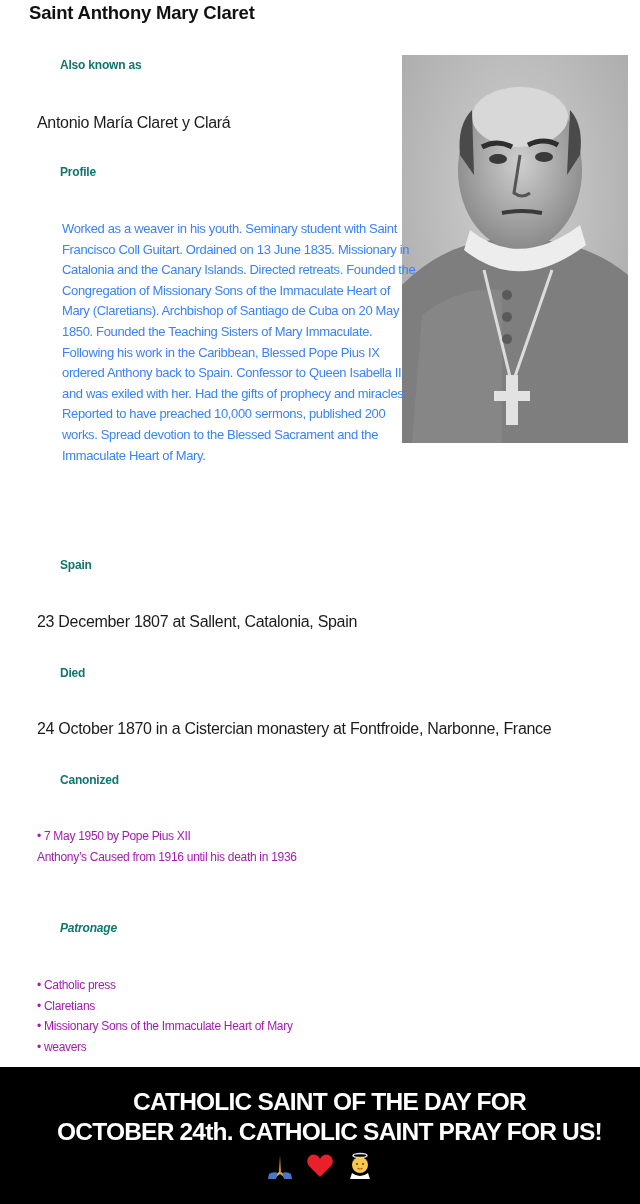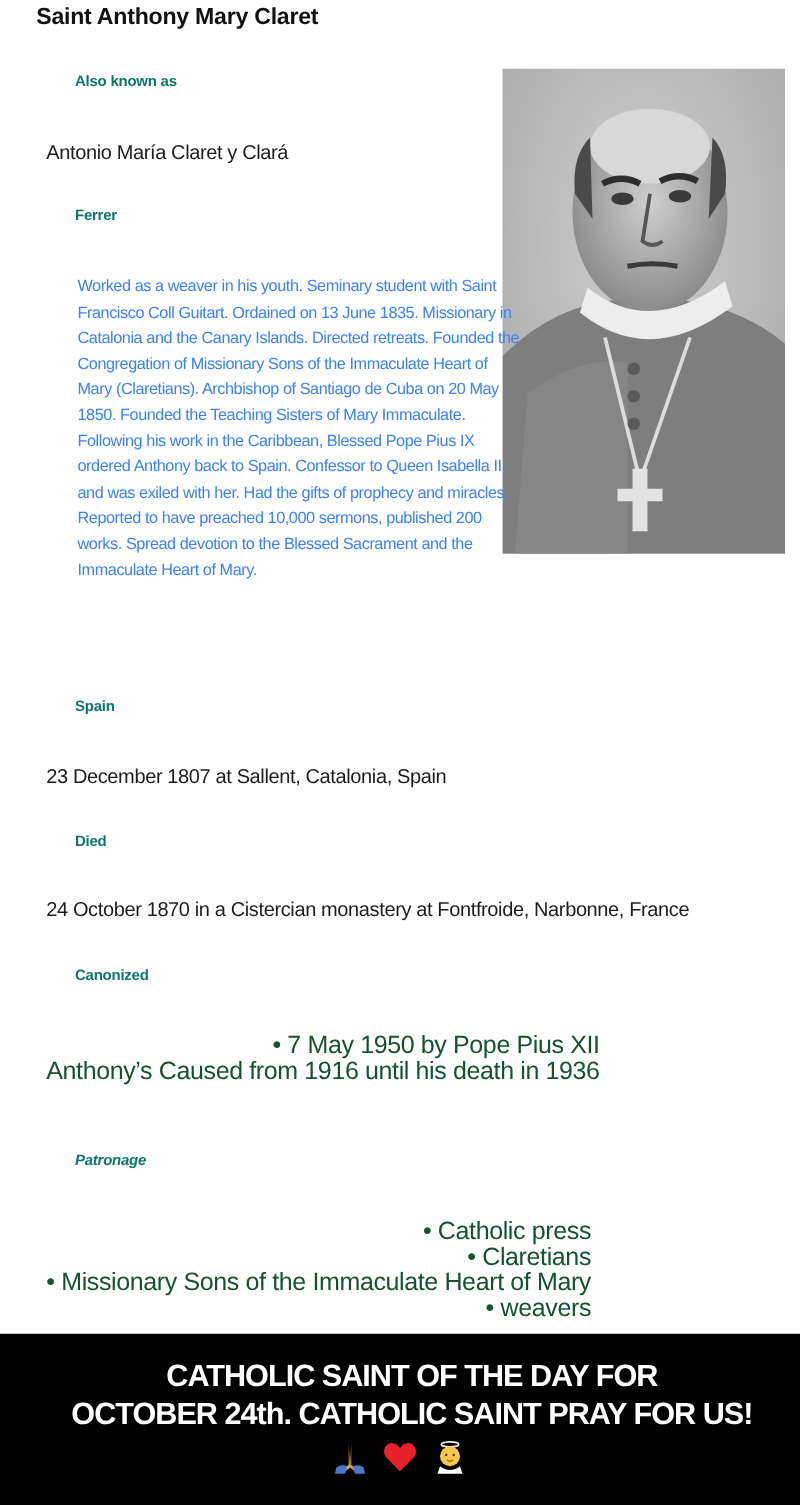--- a/index.html
+++ b/index.html
@@ -20,21 +20,21 @@
     .p { position: absolute; left: 37px; font-size: 16px; color: #1c1c1c; line-height: 20.4px; letter-spacing: -0.3px; }
     .portrait {
       position: absolute; left: 402px; top: 55px; width: 226px; height: 388px;
       background: #b9b9b9; overflow: hidden;
     }
     .profile-text {
       position: absolute; left: 37px; top: 219px; width: 590px;
       font-size: 13px; line-height: 20.6px; color: #3b82f6; letter-spacing: -0.35px; margin-left: 25px;
     }
     .profile-text .float-space { float: right; width: 236px; height: 223px; }
-    .bullets { position: absolute; left: 37px; font-size: 20px; line-height: 20.5px; color: #14532d; letter-spacing: -0.3px; text-align: right; }
+    .bullets { position: absolute; left: 37px; font-size: 12px; line-height: 20.5px; color: #a21caf; letter-spacing: -0.3px; }
     .bullets div { white-space: nowrap; }
     .banner {
       position: absolute; left: 0; top: 1067px; width: 640px; height: 137px;
       background: #000;
       color: #fff; text-align: center;
     }
     .banner-line {
       font-family: "Liberation Sans", sans-serif; font-weight: bold;
       font-size: 24.5px; line-height: 30px; letter-spacing: -0.8px; padding-left: 19px;
     }
@@ -45,21 +45,21 @@
   </style>
 </head>
 <body>
 
 <div class="page">
   <div class="title">Saint Anthony Mary Claret</div>
 
   <div class="h" style="top:58px;">Also known as</div>
   <div class="p" style="top:113px;">Antonio María Claret y Clará</div>
 
-  <div class="h" style="top:165px;">Ferrer</div>
+  <div class="h" style="top:165px;">Profile</div>
 
   <div class="portrait">
     <svg width="226" height="388" viewBox="0 0 226 388">
       <defs>
         <radialGradient id="bg" cx="50%" cy="35%" r="70%">
           <stop offset="0%" stop-color="#d0d0d0"></stop>
           <stop offset="100%" stop-color="#a8a8a8"></stop>
         </radialGradient>
         <radialGradient id="face" cx="50%" cy="45%" r="55%">
           <stop offset="0%" stop-color="#cfcfcf"></stop>

